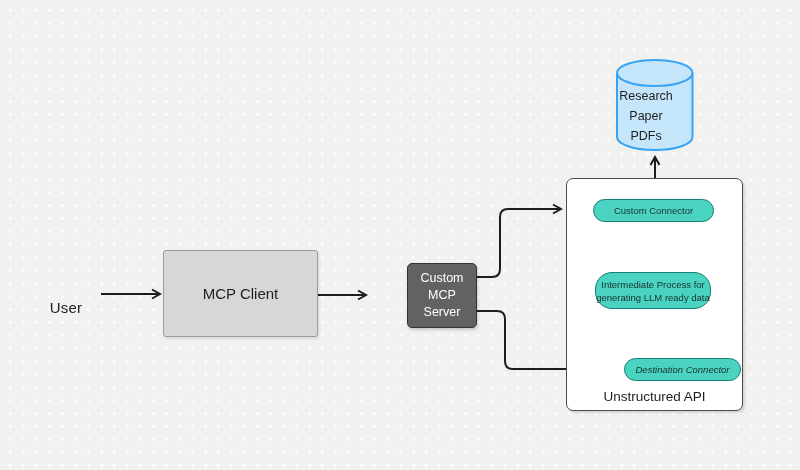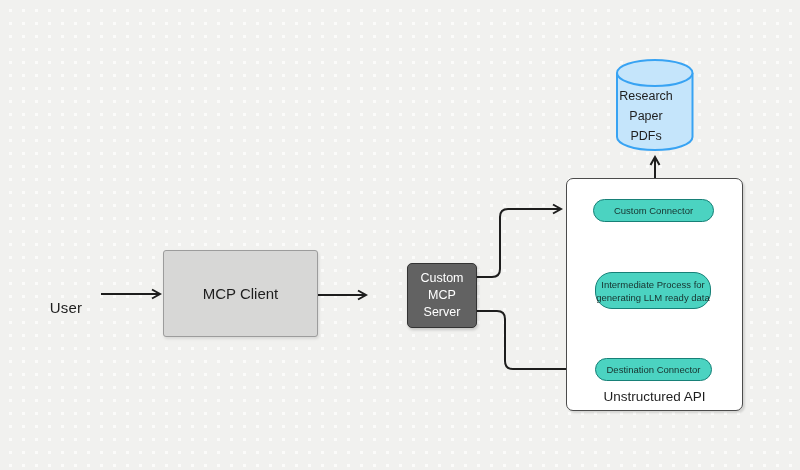--- a/index.html
+++ b/index.html
@@ -27,21 +27,21 @@
     color:var(--server-text,#ffffff);font-size:12.5px;line-height:17px;margin-left:36px;}
 
   #api-box{left:566px;top:178px;width:177px;height:233px;
     background:var(--api-fill,#ffffff);border:1.5px solid var(--api-border,#4b4b4b);
     border-radius:7px;box-shadow:2px 2px 2px rgba(0,0,0,.12);}
 
   .pill{background:var(--pill-fill,#4bd3c1);border:1.5px solid var(--pill-border,#178077);
     font-size:9.5px;line-height:13px;color:#17322e;}
   #source-pill{left:593px;top:199px;width:121px;height:23px;border-radius:12px;}
   #process-pill{left:595px;top:272px;width:116px;height:37px;border-radius:17px;}
-  #dest-pill{left:595px;top:358px;width:117px;height:23px;border-radius:12px;}
+  #dest-pill{left:624px;top:358px;width:117px;height:23px;border-radius:12px;font-style:italic;}
 
   #api-title{left:566px;top:386px;width:177px;height:20px;font-size:13.5px;}
 
   #db-label{left:608px;top:84px;width:76px;height:64px;font-size:12.5px;line-height:20px;}
 
   #wires{position:absolute;left:0;top:0;pointer-events:none;}
   .wire{fill:none;stroke:var(--arrow,#1d1d1d);stroke-width:2;}
   .cyl{fill:var(--cylinder-fill,#c5e5fb);stroke:var(--cylinder-border,#38a3f3);stroke-width:2;}
   .arrowhead-path{fill:none;stroke:var(--arrow,#1d1d1d);stroke-width:2;}
 </style>

